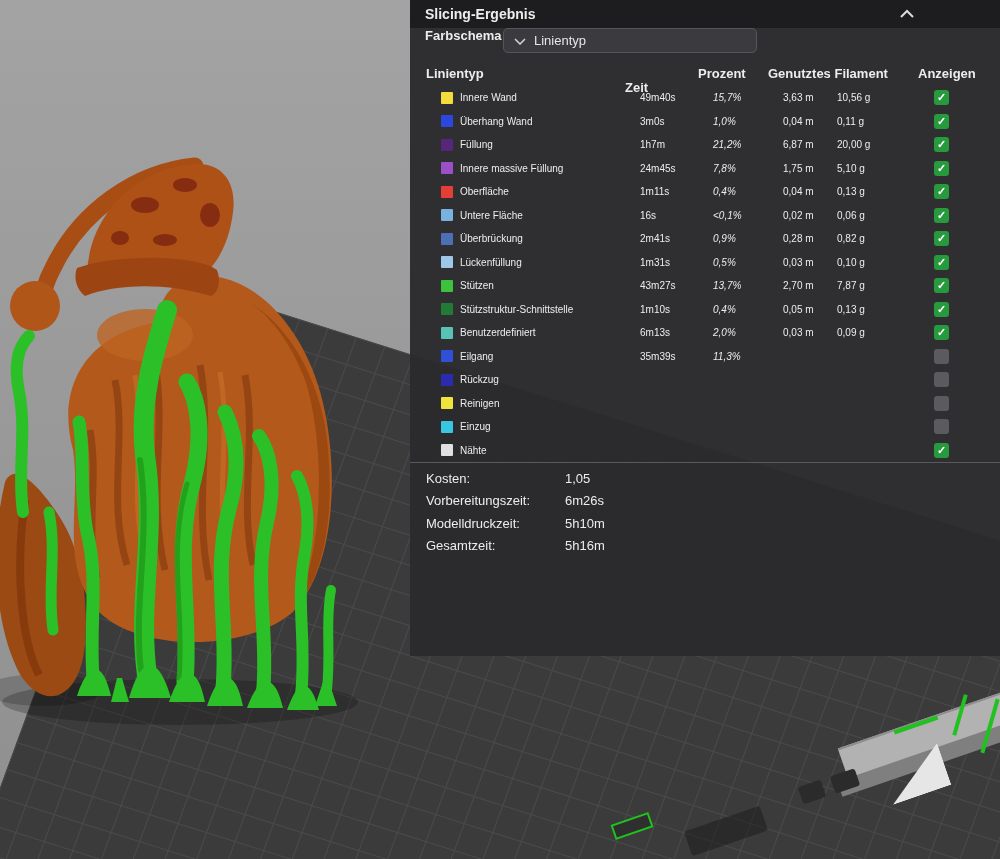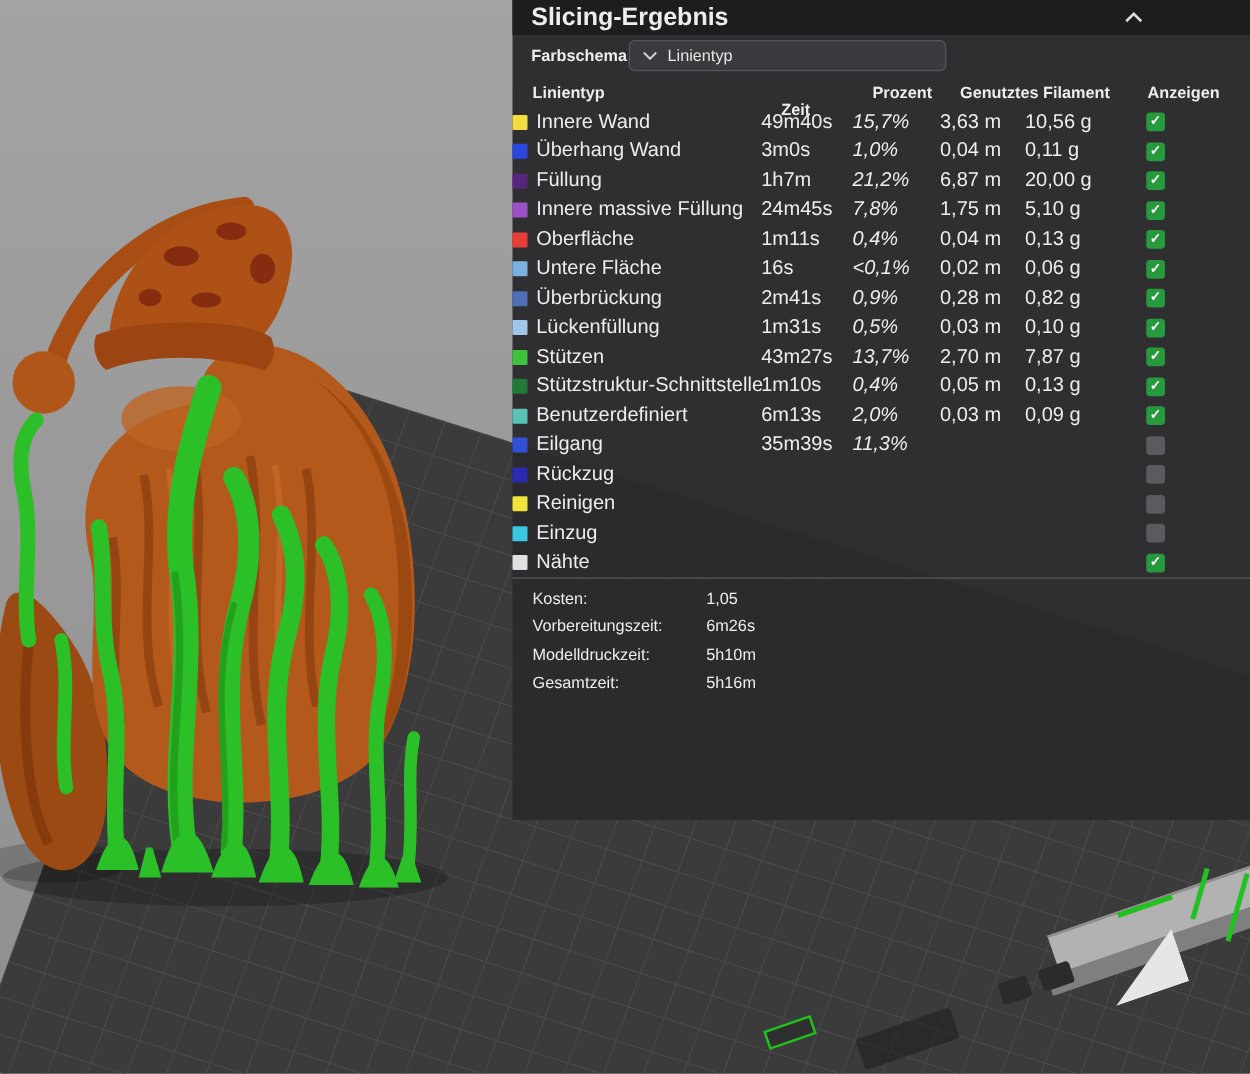--- a/index.html
+++ b/index.html
@@ -27,39 +27,39 @@
   .gl2{left:958px;top:694px;width:4px;height:42px;transform:rotate(16deg);}
   .gl3{left:988px;top:698px;width:4px;height:56px;transform:rotate(16deg);}
   .gl4{left:612px;top:818px;width:36px;height:12px;background:#2f2f2f;border:2px solid #21c21f;transform:rotate(-19deg);}
   .label-smudge{position:absolute;left:686px;top:818px;width:80px;height:26px;background:rgba(30,30,30,.55);
     border-radius:3px;transform:rotate(-19deg);}
   .model-svg{position:absolute;left:-5px;top:150px;}
 
   
   .panel{position:absolute;left:410px;top:0;width:590px;height:656px;background:rgba(43,43,46,.96);color:#ededed;}
   .panel-header{position:relative;height:28px;background:#1d1d20;display:flex;align-items:center;padding:0 15px;
-    font-size:20px;font-weight:bold;}
+    font-size:14px;font-weight:bold;}
   .collapse{position:absolute;left:488px;top:6px;width:18px;height:16px;cursor:pointer;}
-  .scheme-row{display:flex;align-items:center;height:32px;padding:0 15px;}
+  .scheme-row{display:flex;height:32px;padding:0 15px;}
   .scheme-label{font-size:13px;font-weight:bold;width:78px;}
   .dropdown{display:flex;align-items:center;gap:8px;width:232px;height:23px;background:#3a3a3f;
     border:1px solid #55555c;border-radius:5px;padding:0 10px;font-size:13px;color:#e6e6e6;cursor:pointer;}
   .thead{display:flex;align-items:center;height:26px;padding-left:16px;font-size:13px;font-weight:bold;}
   .h-lin{width:199px;}
   .h-zeit{width:73px;margin-top:28px;}
   .h-pct{width:70px;}
   .h-fil{width:150px;}
   .h-anz{width:80px;}
-  .trow{display:flex;align-items:center;height:23.5px;padding-left:0;font-size:16px;white-space:nowrap;}
+  .trow{display:flex;align-items:center;height:23.5px;padding-left:31px;font-size:10px;white-space:nowrap;}
   .sw{width:12px;height:12px;margin-right:7px;flex:none;border-radius:1px;}
   .c-label{width:180px;flex:none;}
   .c-zeit{width:73px;flex:none;}
   .c-pct{width:70px;flex:none;font-style:italic;}
   .c-m{width:54px;flex:none;}
-  .c-g{width:64px;flex:none;margin-left:14px;}
+  .c-g{width:64px;flex:none;}
   .cb{width:15px;height:15px;margin-left:33px;flex:none;border-radius:3px;display:flex;align-items:center;
     justify-content:center;cursor:pointer;}
   .cb[data-state="checked"]{background:#279a3d;}
   .cb[data-state="checked"]::after{content:"✓";color:#fff;font-size:11px;font-weight:bold;line-height:1;}
   .cb[data-state="unchecked"]{background:#5b5b5f;}
   .summary-title{padding:10px 16px 4px 16px;font-size:13px;font-weight:bold;}
   .divider{border-top:1px solid #5a5a5e;margin:0 0 4px 0;}
   .srow{display:flex;align-items:center;height:22.5px;padding-left:16px;font-size:13px;}
   .s-label{width:139px;flex:none;}
   .s-v1{width:75px;flex:none;}

